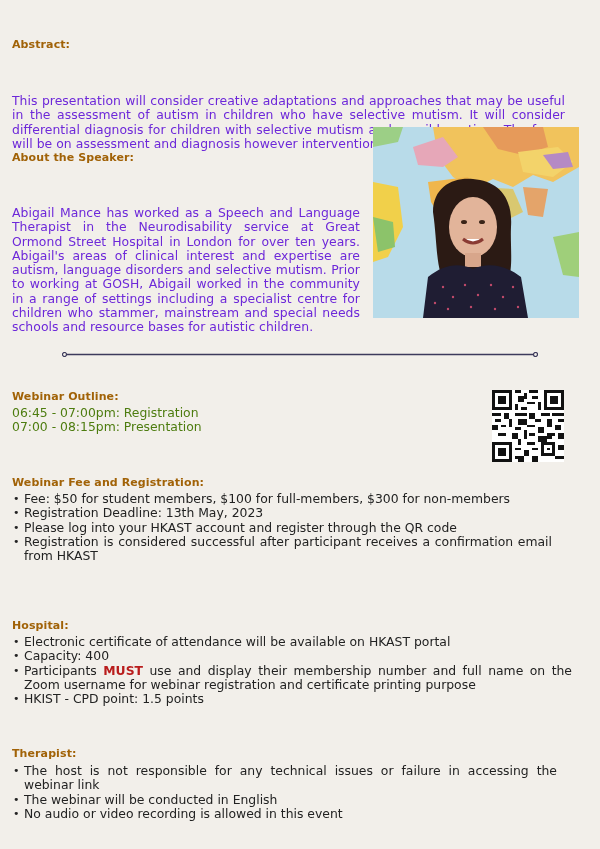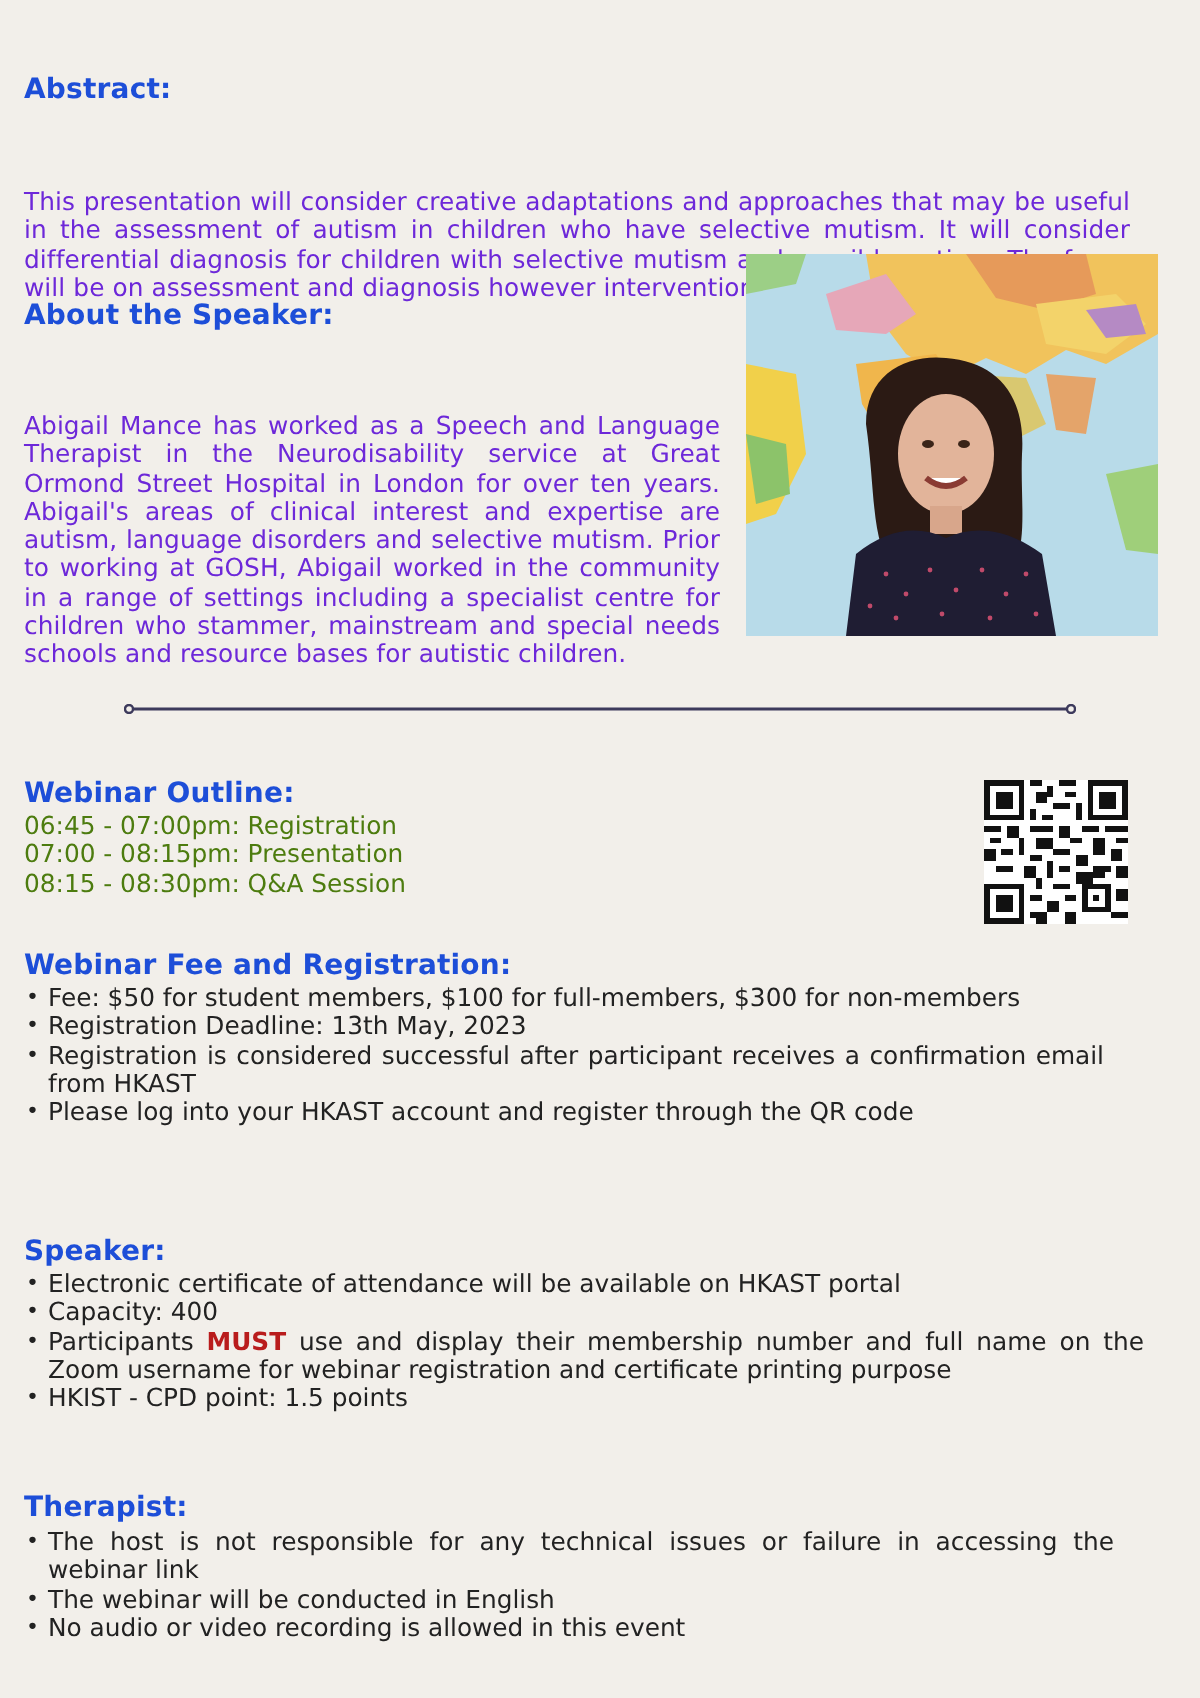--- a/index.html
+++ b/index.html
@@ -2,21 +2,21 @@
 <html><head>
 <meta charset="utf-8">
 <style>
   html, body { margin:0; padding:0; }
   body {
     width:600px; height:849px; background:#f2efea; position:relative; overflow:hidden;
     font-family:"DejaVu Sans", sans-serif; color:#1c1c1c;
   }
   .abs { position:absolute; }
   .h {
-    font-weight:bold; font-size:14px; line-height:14px; color:#1d4ed8; letter-spacing:0.1px;
+    font-weight:bold; font-size:11px; line-height:14px; color:#a16207; letter-spacing:0.1px;
   }
   .p {
     font-size:12.4px; line-height:14.3px; color:#6d28d9; text-align:justify; letter-spacing:0.05px;margin-top:40px;
   }
   .p.last { text-align-last:left; }
   ul.bl { list-style:none; margin:0; padding:0; font-size:12.4px; line-height:14.3px; color:#222; }
   ul.bl li { position:relative; padding-left:12px; text-align:justify; text-align-last:left; }
   ul.bl li::before { content:"\2022"; position:absolute; left:1px; top:0; font-size:11px; }
   .photo {
     left:373px; top:127px; width:206px; height:191px; overflow:hidden;
@@ -86,21 +86,20 @@
     <line x1="3" y1="2.5" x2="473" y2="2.5" stroke="#3d3a5c" stroke-width="1.6"></line>
     <circle cx="2.5" cy="2.5" r="2" fill="#f2efea" stroke="#3d3a5c" stroke-width="1.2"></circle>
     <circle cx="473.5" cy="2.5" r="2" fill="#f2efea" stroke="#3d3a5c" stroke-width="1.2"></circle>
   </svg>
 </div>
 
 <div class="abs h" style="left:12px;top:390px;">Webinar Outline:</div>
 <div class="abs" style="left:12px;top:406px;font-size:12.4px;line-height:14.3px;color:#4d7c0f;">
   <div>06:45 - 07:00pm: Registration</div>
   <div>07:00 - 08:15pm: Presentation</div>
-  <div>08:15 - 08:30pm: Q&amp;A Session</div>
 </div>
 
 <div class="abs qr">
   <svg width="72" height="72" viewBox="0 0 25 25" shape-rendering="crispEdges">
     <rect width="25" height="25" fill="#fff"></rect>
     <g fill="#111">
 
       <path d="M0,0h7v7h-7z M1,1v5h5v-5z" fill-rule="evenodd"></path>
         <rect x="2" y="2" width="3" height="3"></rect>
       <path d="M18,0h7v7h-7z M19,1v5h5v-5z" fill-rule="evenodd"></path>
@@ -157,25 +156,25 @@
       <rect x="22" y="23" width="3" height="1"></rect>
         <rect x="9" y="24" width="2" height="1"></rect>
     </g>
   </svg>
 </div>
 
 <div class="abs h" style="left:12px;top:476px;">Webinar Fee and Registration:</div>
 <ul class="abs bl" style="left:12px;top:492px;width:540px;">
   <li>Fee: $50 for student members, $100 for full-members, $300 for non-members</li>
   <li>Registration Deadline: 13th May, 2023</li>
+  <li>Please log into your HKAST account and register through the QR code</li>
   <li>Registration is considered successful after participant receives a confirmation email from HKAST</li>
-  <li>Please log into your HKAST account and register through the QR code</li>
 </ul>
 
-<div class="abs h" style="left:12px;top:619px;">Speaker:</div>
+<div class="abs h" style="left:12px;top:619px;">Hospital:</div>
 <ul class="abs bl" style="left:12px;top:635px;width:560px;">
   <li>Electronic certificate of attendance will be available on HKAST portal</li>
   <li>Capacity: 400</li>
   <li><span>Participants </span><b class="strong">MUST</b><span> use and display their membership number and full name on the Zoom username for webinar registration and certificate printing purpose</span></li>
   <li>HKIST - CPD point: 1.5 points</li>
 </ul>
 
 <div class="abs h" style="left:12px;top:747px;">Therapist:</div>
 <ul class="abs bl" style="left:12px;top:764px;width:545px;">
   <li>The host is not responsible for any technical issues or failure in accessing the webinar link</li>

